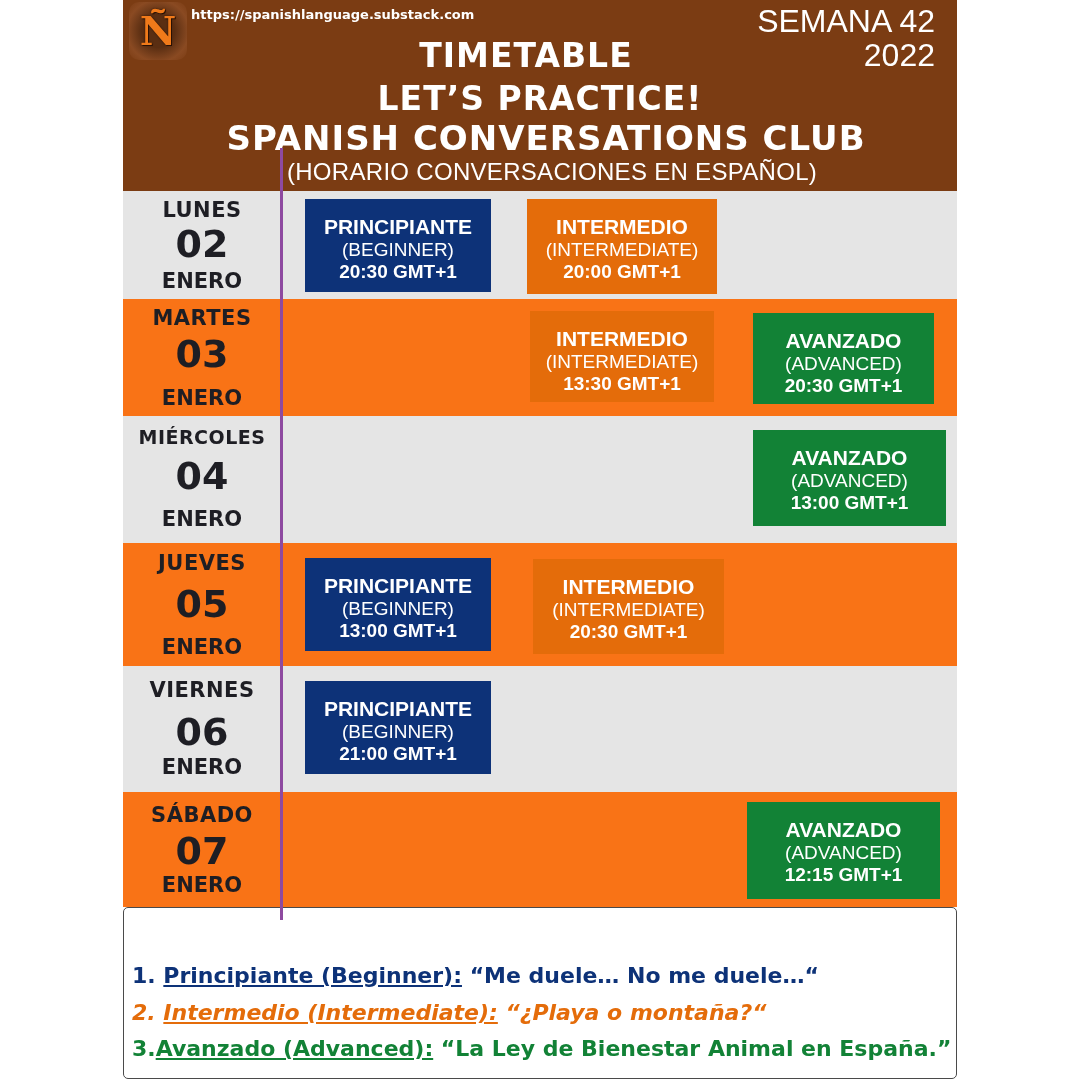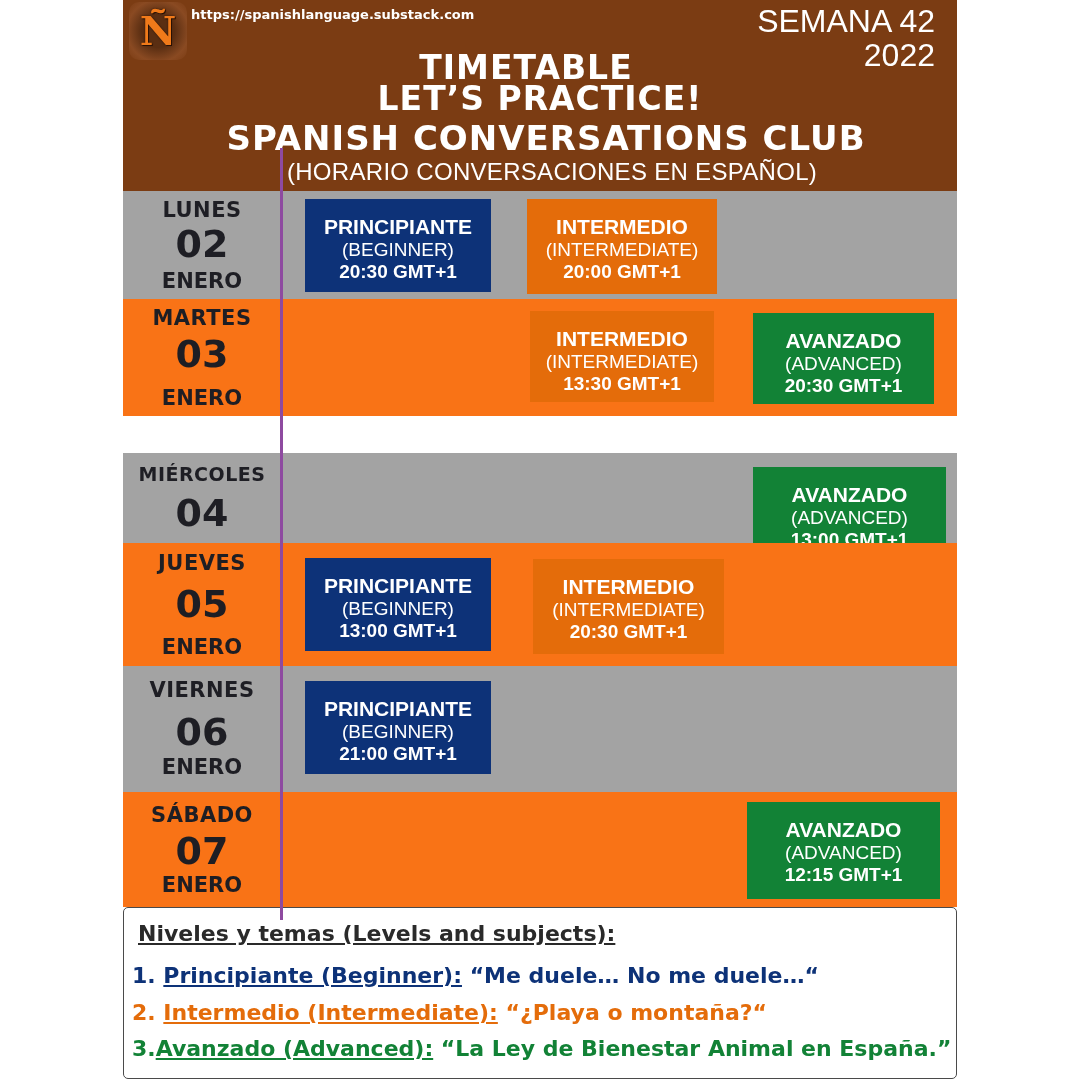--- a/index.html
+++ b/index.html
@@ -10,27 +10,27 @@
 
   .header { position: absolute; left: 0; top: 0; width: 834px; height: 191px; background: #7b3c13; color: #fff; }
   .logo { position: absolute; left: 6px; top: 2px; width: 58px; height: 58px; border-radius: 10px;
           background: radial-gradient(circle, #5a2e12 40%, #8a4a22 75%, #7b3c13 100%);
           display: flex; align-items: center; justify-content: center; }
   .logo span { font-family: "DejaVu Serif", serif; font-weight: bold; font-size: 40px; color: #f07a1a;
                text-shadow: 0 0 2px #2a1205, 1px 1px 0 #2a1205; line-height: 1; }
   .url { position: absolute; left: 68px; top: 7px; font-family: "DejaVu Sans", sans-serif; font-weight: bold; font-size: 13px; color: #ffffff; }
   .semana { position: absolute; right: 22px; top: 4px; text-align: right; font-family: "Liberation Sans", sans-serif; font-size: 32px; line-height: 34px; color: #fff; }
   .titles { position: absolute; left: 0; width: 834px; text-align: center; font-family: "DejaVu Sans", sans-serif; font-weight: bold; color: #fff; }
-  .t1 { top: 36px; font-size: 33px; letter-spacing: 1px; left: -14px; margin-top: 12px; }
+  .t1 { top: 36px; font-size: 33px; letter-spacing: 1px; left: -14px; }
   .t2 { top: 79px; font-size: 33px; letter-spacing: 1px; }
   .t3 { top: 118px; font-size: 34px; letter-spacing: 1px; left: 6px; }
   .t4 { top: 158px; font-size: 24px; font-family: "Liberation Sans", sans-serif; font-weight: normal; letter-spacing: 0.3px; left: 12px;}
 
   .row { position: absolute; left: 0; width: 834px; }
-  .row.light { background: #a3a3a3; }
+  .row.light { background: #e5e5e5; }
   .row.dark { background: #f97316; }
   .day { position: absolute; left: 0; width: 158px; top: 0; bottom: 0; text-align: center; color: #1e1e24; font-family: "DejaVu Sans", sans-serif; font-weight: bold; }
   .day .dname { position: absolute; left: 0; right: 0; font-size: 21px; letter-spacing: 0.5px; }
   .day .dnum { position: absolute; left: 0; right: 0; font-size: 38px; font-weight: 900; }
   .day .dmon { position: absolute; left: 0; right: 0; font-size: 21px; }
 
   .slot { position: absolute; text-align: center; color: #fff; font-family: "Liberation Sans", sans-serif; font-weight: bold; display: flex; flex-direction: column; justify-content: space-evenly; padding: 16px 0; }
   .slot .l1 { font-size: 21px; }
   .slot .l2 { font-size: 19px; font-weight: normal; }
   .slot .l3 { font-size: 19px; }
@@ -38,21 +38,21 @@
   .slot.intermediate { background: #e46c0a; }
   .slot.advanced { background: #128236; }
 
   .vline { position: absolute; left: 280px; top: 148px; width: 3px; height: 772px; background: #8e4aa0; z-index: 5; }
 
   .legend { position: absolute; left: 123px; top: 907px; width: 834px; height: 172px; border: 1.5px solid #4a4a4a; border-radius: 5px; background: #fff; font-family: "DejaVu Sans", sans-serif; font-weight: bold; }
   .legend .lt { position: absolute; left: 14px; top: 13px; font-size: 22px; color: #2a2a2a; text-decoration: underline; }
   .legend .li { position: absolute; left: 8px; font-size: 22px; white-space: nowrap; }
   .legend .li u { text-decoration: underline; }
   .li.c1 { top: 55px; color: #0d3278; }
-  .li.c2 { top: 92px; color: #e46c0a; }
+  .li.c2 { top: 92px; color: #e46c0a; font-style: italic; }
   .li.c3 { top: 128px; color: #128236; }
 </style>
 </head>
 <body>
 
 <div class="card">
   <div class="header">
     <div class="logo">
         <span>Ñ</span>
       </div>
@@ -96,21 +96,21 @@
       <div class="l2">(INTERMEDIATE)</div>
       <div class="l3">13:30 GMT+1</div>
     </div>
     <div class="slot advanced" style="left:630px;top:14px;width:181px;height:91px;">
       <div class="l1">AVANZADO</div>
       <div class="l2">(ADVANCED)</div>
       <div class="l3">20:30 GMT+1</div>
     </div>
   </div>
 
-  <div class="row light" style="top:416px;height:127px;margin-top:37px;">
+  <div class="row light" style="top:416px;height:127px;">
     <div class="day">
       <div class="dname" style="top:10px;font-size:19px;">MIÉRCOLES</div>
       <div class="dnum" style="top:38px">04</div>
       <div class="dmon" style="top:91px">ENERO</div>
     </div>
     <div class="slot advanced" style="left:630px;top:14px;width:193px;height:96px;">
       <div class="l1">AVANZADO</div>
       <div class="l2">(ADVANCED)</div>
       <div class="l3">13:00 GMT+1</div>
     </div>
@@ -155,19 +155,18 @@
     </div>
     <div class="slot advanced" style="left:624px;top:10px;width:193px;height:97px;">
       <div class="l1">AVANZADO</div>
       <div class="l2">(ADVANCED)</div>
       <div class="l3">12:15 GMT+1</div>
     </div>
   </div>
 </div>
 
 <div class="legend">
-  <div class="lt">Niveles y temas (Levels and subjects):</div>
   <div class="li c1"><span>1. </span><u>Principiante (Beginner):</u><span> “Me duele… No me duele…“</span></div>
   <div class="li c2"><span>2. </span><u>Intermedio (Intermediate):</u><span> “¿Playa o montaña?“</span></div>
   <div class="li c3"><span>3.</span><u>Avanzado (Advanced):</u><span> “La Ley de Bienestar Animal en España.”</span></div>
 </div>
 
 <div class="vline"></div>
 
 </body></html>

